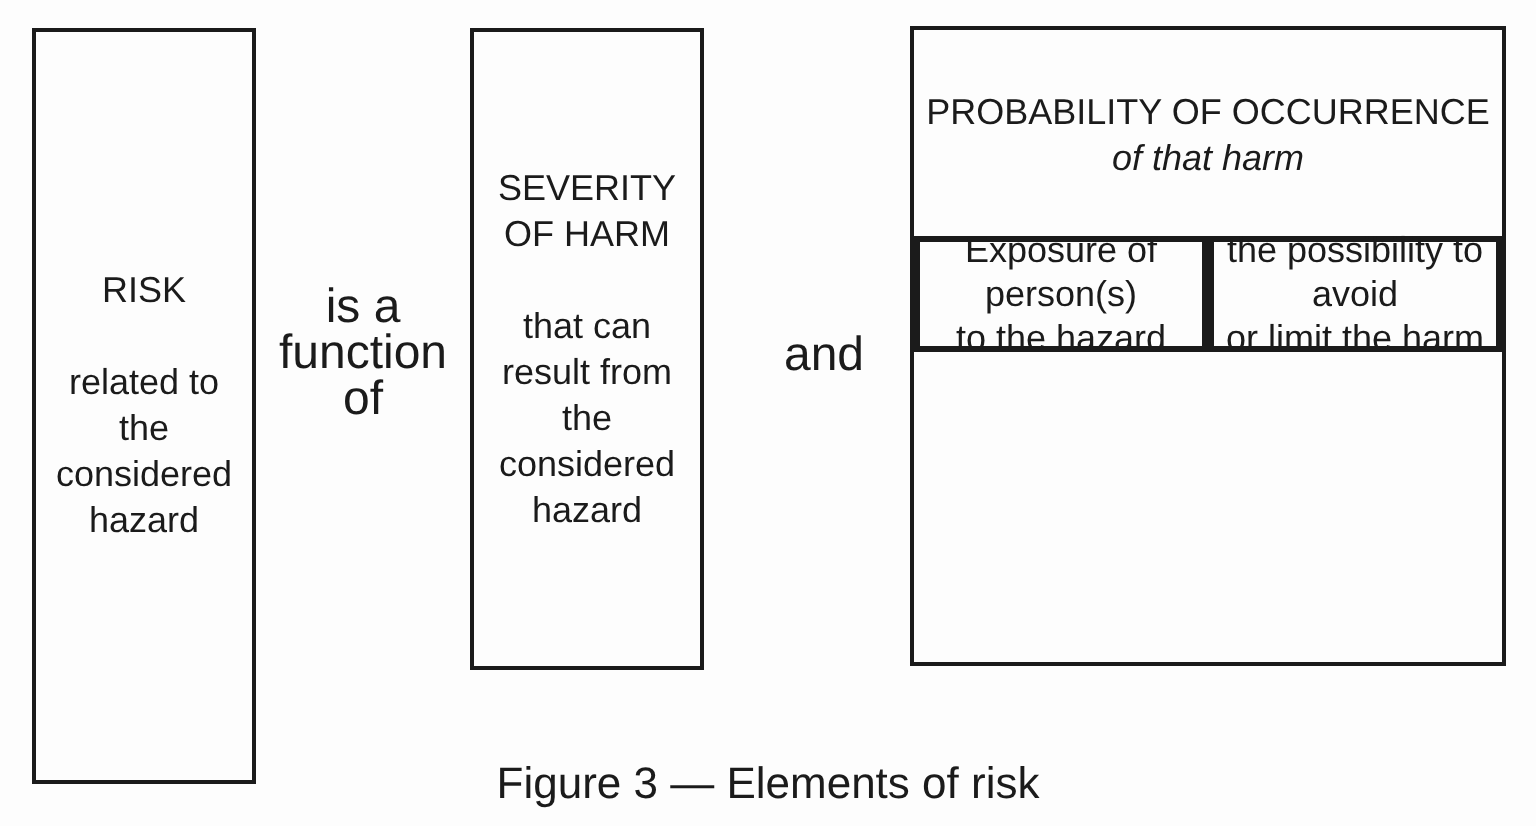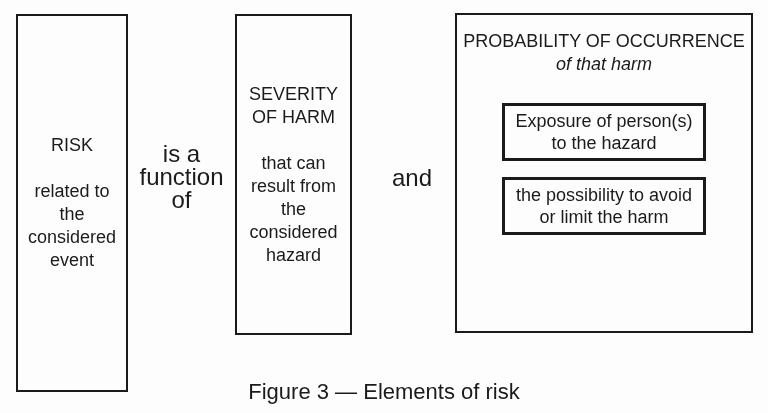--- a/index.html
+++ b/index.html
@@ -68,38 +68,38 @@
   .connector-and {
     left: 352px;
     top: 166px;
     width: 120px;
   }
   .box-probability {
     left: 455px;
     top: 13px;
     width: 298px;
     height: 320px;
-    padding-top: 15px;
+    padding-top: 30px;
   }
   .prob-title {
     font-size: 18px;
     line-height: 23px;
     letter-spacing: 0px;
   }
   .prob-subtitle {
     font-size: 18px;
     line-height: 23px;
     font-style: italic;
   }
   .factors {
     margin-top: 27px;
     display: flex;
-    flex-direction: column;
+    flex-direction: row;
     align-items: center;
-    gap: 16px;
+    gap: 0;
   }
   .factor {
     width: 204px;
     height: 58px;
     border: 3px solid #1b1b1b;
     box-sizing: border-box;
     display: flex;
     align-items: center;
     justify-content: center;
     font-size: 18px;
@@ -122,21 +122,21 @@
 </head>
 <body>
 
 <div class="stage">
 
   <div class="box vbox box-risk">
     <div class="box-title">RISK</div>
     <div class="box-body">related to
 the
 considered
-event</div>
+hazard</div>
   </div>
 
   <div class="connector connector-function">is a
 function
 of</div>
 
   <div class="box vbox box-severity">
     <div class="box-title">SEVERITY
 OF HARM</div>
     <div class="box-body">that can

